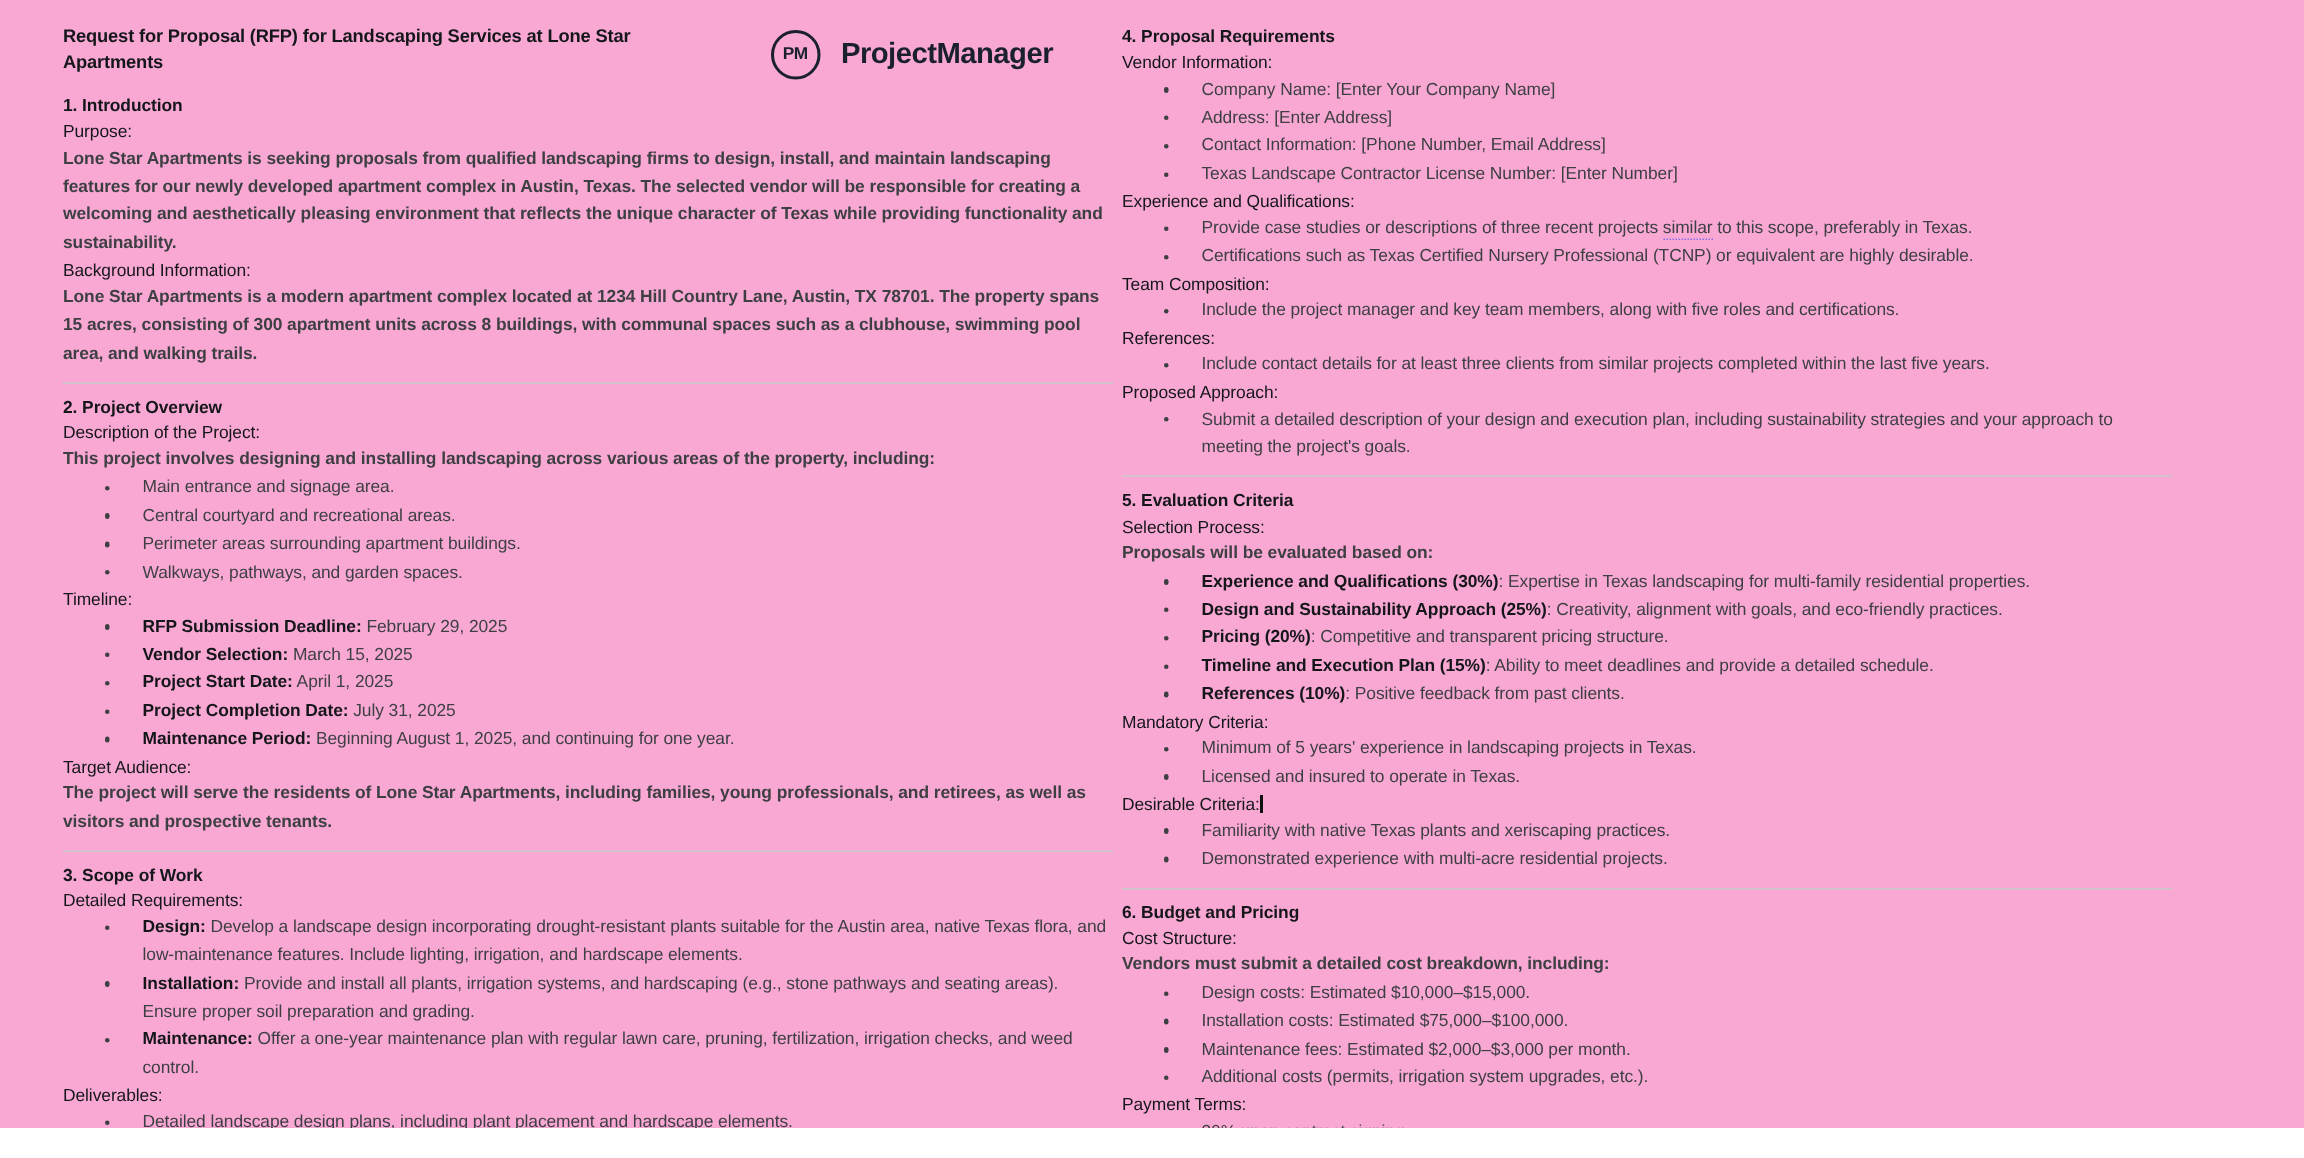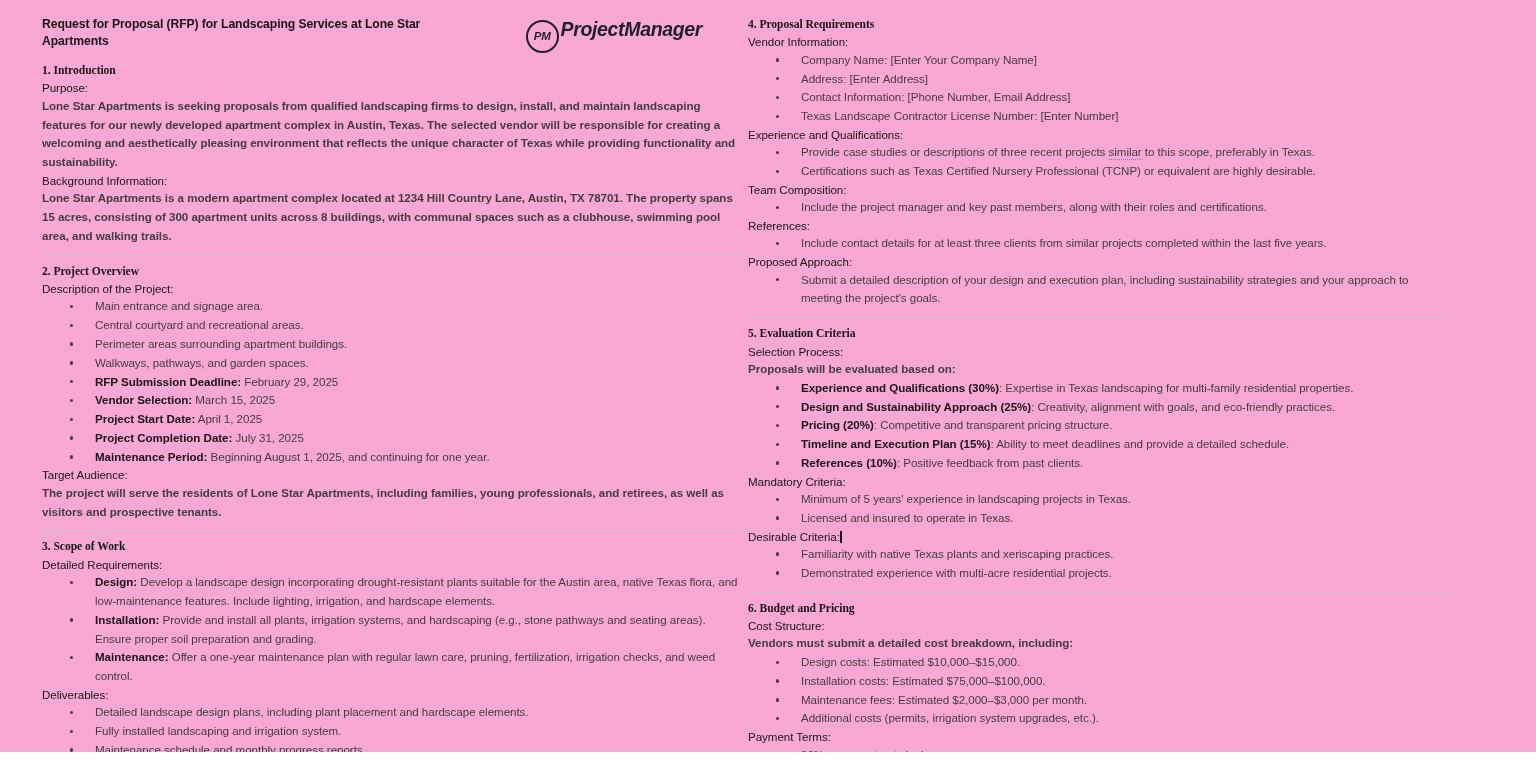--- a/index.html
+++ b/index.html
@@ -42,24 +42,24 @@
     font-size: 12.2px;
     font-weight: bold;
     color: #14161a;
     line-height: 1.42;
     letter-spacing: -0.1px;
     max-width: 392px;
     margin: 0;
   }
   .logo {
     display: flex;
-    gap: 2px;
+    align-items: center;
+    gap: 14px;
     padding-top: 4px;
     flex: none;
-    font-style: italic;
   }
   .logo-mark {
     width: 33px; height: 33px;
     border-radius: 50%;
     border: 2.4px solid #1b2030;
     display: flex; align-items: center; justify-content: center;
     flex: none;
   }
   .logo-mark span {
     font-size: 11.5px;
@@ -85,21 +85,20 @@
   }
   .col-right .sec-rule { width: 700px; }
 
   .h-num {
     font-size: 11.6px;
     font-weight: bold;
     color: #14161a;
     line-height: 1.5;
     letter-spacing: -0.05px;
     margin: 0;
-    font-family: Liberation Serif, serif;
   }
   .h-sub {
     font-size: 11.6px;
     font-weight: normal;
     color: #14161a;
     line-height: 1.5;
     letter-spacing: -0.05px;
     margin: 0;
   }
   .para {
@@ -175,26 +174,28 @@
       <p class="para">Lone Star Apartments is seeking proposals from qualified landscaping firms to design, install, and maintain landscaping features for our newly developed apartment complex in Austin, Texas. The selected vendor will be responsible for creating a welcoming and aesthetically pleasing environment that reflects the unique character of Texas while providing functionality and sustainability.</p>
       <div class="h-sub">Background Information:</div>
       <p class="para">Lone Star Apartments is a modern apartment complex located at 1234 Hill Country Lane, Austin, TX 78701. The property spans 15 acres, consisting of 300 apartment units across 8 buildings, with communal spaces such as a clubhouse, swimming pool area, and walking trails.</p>
     </div>
 
     <hr class="sec-rule">
 
     <div>
       <div class="h-num">2. Project Overview</div>
       <div class="h-sub">Description of the Project:</div>
+      <p class="para">This project involves designing and installing landscaping across various areas of the property, including:</p>
       <ul class="bullets">
         <li>Main entrance and signage area.</li>
         <li>Central courtyard and recreational areas.</li>
         <li>Perimeter areas surrounding apartment buildings.</li>
         <li>Walkways, pathways, and garden spaces.</li>
       </ul>
+      <div class="h-sub">Timeline:</div>
       <ul class="bullets">
         <li><b>RFP Submission Deadline:</b> <span>February 29, 2025</span></li>
         <li><b>Vendor Selection:</b> <span>March 15, 2025</span></li>
         <li><b>Project Start Date:</b> <span>April 1, 2025</span></li>
         <li><b>Project Completion Date:</b> <span>July 31, 2025</span></li>
         <li><b>Maintenance Period:</b> <span>Beginning August 1, 2025, and continuing for one year.</span></li>
       </ul>
       <div class="h-sub">Target Audience:</div>
       <p class="para">The project will serve the residents of Lone Star Apartments, including families, young professionals, and retirees, as well as visitors and prospective tenants.</p>
     </div>
@@ -231,21 +232,21 @@
         <li>Contact Information: [Phone Number, Email Address]</li>
         <li>Texas Landscape Contractor License Number: [Enter Number]</li>
       </ul>
       <div class="h-sub">Experience and Qualifications:</div>
       <ul class="bullets">
         <li><span>Provide case studies or descriptions of three recent projects </span><span class="grammar">similar</span><span> to this scope, preferably in Texas.</span></li>
         <li>Certifications such as Texas Certified Nursery Professional (TCNP) or equivalent are highly desirable.</li>
       </ul>
       <div class="h-sub">Team Composition:</div>
       <ul class="bullets">
-        <li>Include the project manager and key past members, along with their roles and certifications.</li>
+        <li>Include the project manager and key team members, along with five roles and certifications.</li>
       </ul>
       <div class="h-sub">References:</div>
       <ul class="bullets">
         <li>Include contact details for at least three clients from similar projects completed within the last five years.</li>
       </ul>
       <div class="h-sub">Proposed Approach:</div>
       <ul class="bullets">
         <li>Submit a detailed description of your design and execution plan, including sustainability strategies and your approach to meeting the project's goals.</li>
       </ul>
     </div>

